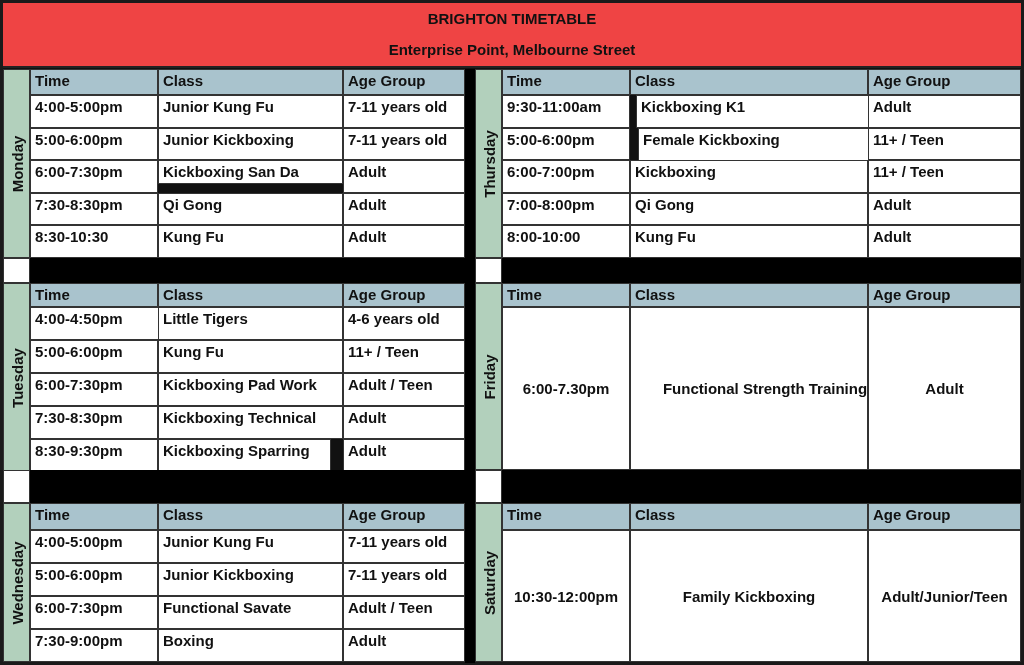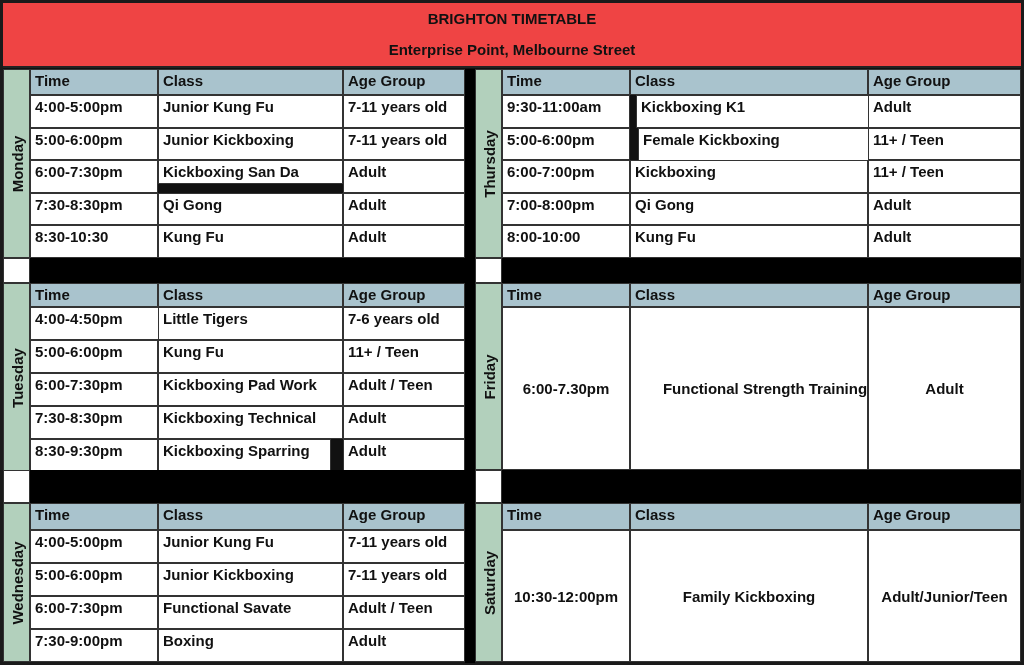--- a/index.html
+++ b/index.html
@@ -50,21 +50,21 @@
     <div class="blank" style="left: 3px; top: 258px; width: 27px; height: 25px;"></div>
     <div class="black" style="left: 30px; top: 258px; width: 435px; height: 25px;"></div>
     <div class="day" style="left: 3px; top: 283px; width: 27px; height: 189px;">
       <span>Tuesday</span>
     </div>
     <div class="cell hdr" style="left: 30px; top: 283px; width: 128px; height: 24px;">Time</div>
     <div class="cell hdr" style="left: 158px; top: 283px; width: 185px; height: 24px;">Class</div>
     <div class="cell hdr" style="left: 343px; top: 283px; width: 122px; height: 24px;">Age Group</div>
     <div class="cell" style="left: 30px; top: 307px; width: 153px; height: 33px;">4:00-4:50pm</div>
     <div class="cell" style="left: 158px; top: 307px; width: 185px; height: 33px;">Little Tigers</div>
-    <div class="cell" style="left: 343px; top: 307px; width: 122px; height: 33px;">7-6 years old</div>
+    <div class="cell" style="left: 343px; top: 307px; width: 122px; height: 33px;">4-6 years old</div>
     <div class="cell" style="left: 30px; top: 340px; width: 128px; height: 33px;">5:00-6:00pm</div>
     <div class="cell" style="left: 158px; top: 340px; width: 185px; height: 33px;">Kung Fu</div>
     <div class="cell" style="left: 343px; top: 340px; width: 122px; height: 33px;">11+ / Teen</div>
     <div class="cell" style="left: 30px; top: 373px; width: 128px; height: 33px;">6:00-7:30pm</div>
     <div class="cell" style="left: 158px; top: 373px; width: 185px; height: 33px;">Kickboxing Pad Work</div>
     <div class="cell" style="left: 343px; top: 373px; width: 122px; height: 33px;">Adult / Teen</div>
     <div class="cell" style="left: 30px; top: 406px; width: 128px; height: 33px;">7:30-8:30pm</div>
     <div class="cell" style="left: 158px; top: 406px; width: 185px; height: 33px;">Kickboxing Technical</div>
     <div class="cell" style="left: 343px; top: 406px; width: 122px; height: 33px;">Adult</div>
     <div class="cell" style="left: 30px; top: 439px; width: 128px; height: 33px;">8:30-9:30pm</div>

